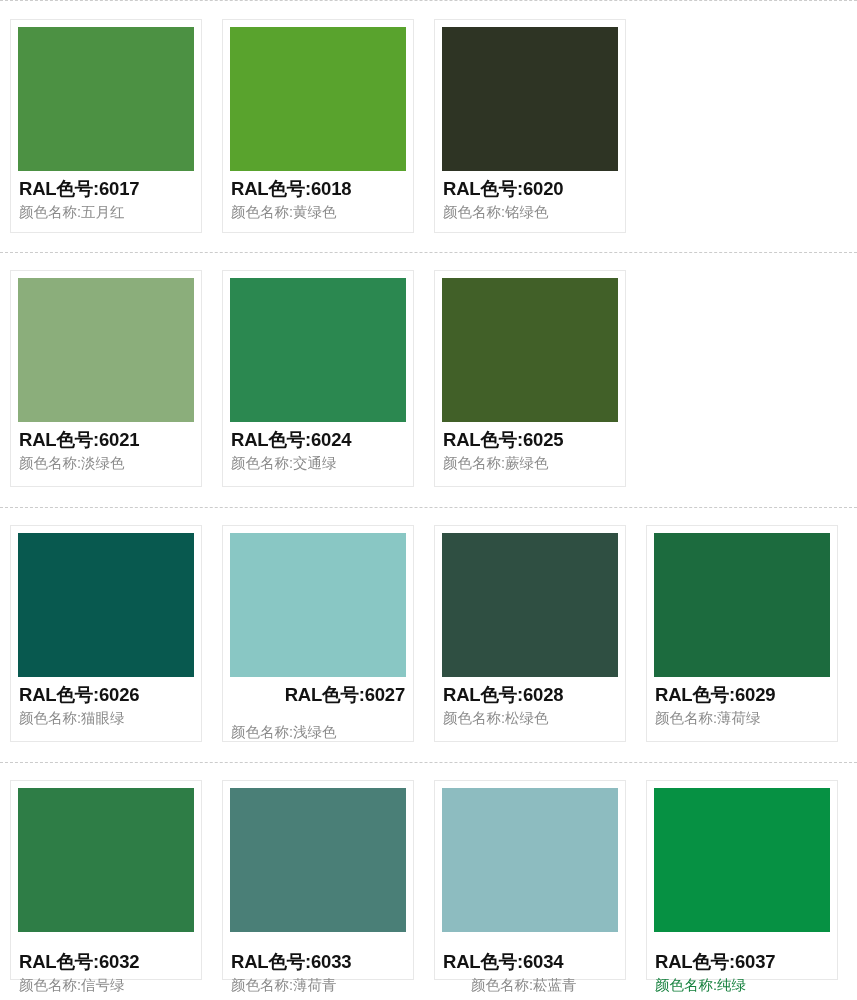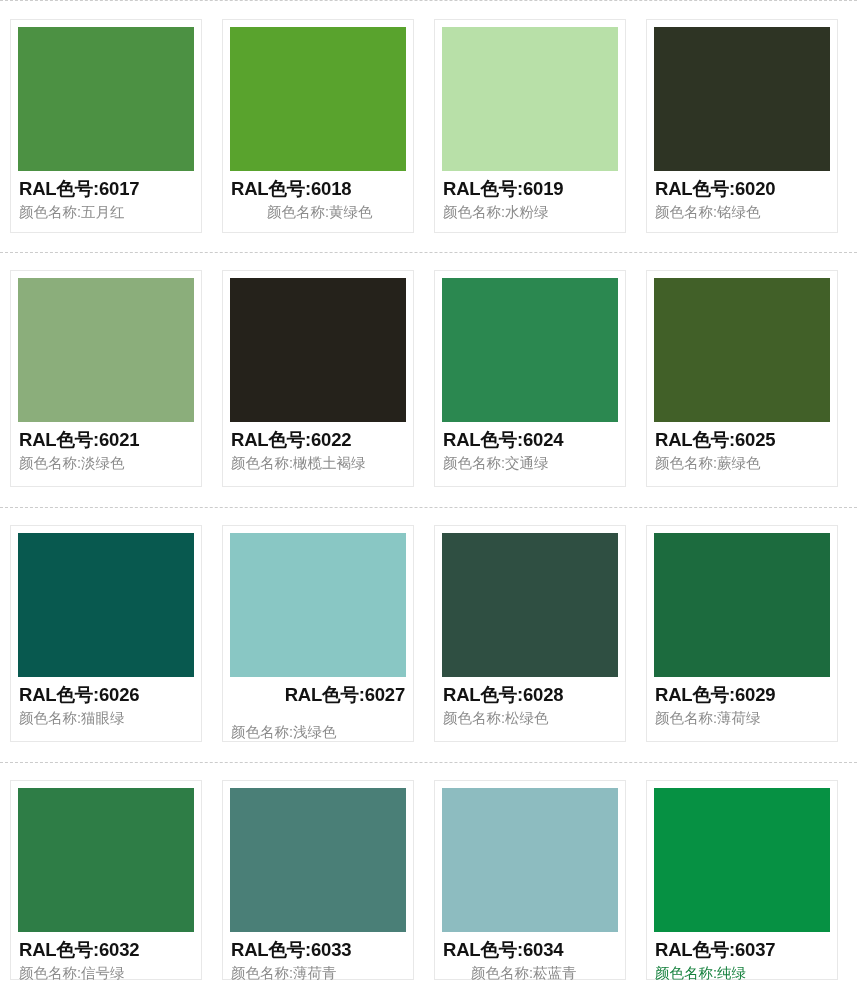--- a/index.html
+++ b/index.html
@@ -68,21 +68,21 @@
   .color-card-inner {
     margin: 18px 10px 20px 10px;
     border: 1px solid #e8e8e8;
     background: #ffffff;
     padding: 7px 7px 6px 7px;
     display: flex;
     flex-direction: column;
     height: calc(100% - 38px);
   }
   .row-0 .color-card-inner { margin-top: 19px; margin-bottom: 18px; }
-  .row-3 .color-card-inner { margin-bottom: 12px; }
+  .row-3 .color-card-inner { margin-bottom: 12px; gap: 12px; }
 
   .color-swatch {
     width: 100%;
     height: 144px;
     flex: 0 0 144px;
     display: block;
   }
 
   .card-text {
     padding: 7px 1px 0 1px;
@@ -123,30 +123,21 @@
             <div class="ral-code" style="color: rgb(18, 18, 18);">RAL色号:6017</div>
             <div class="color-name" style="color: rgb(138, 138, 138);">颜色名称:五月红</div>
           </div>
         </div>
       </div>
       <div class="color-card">
         <div class="color-card-inner" style="border-color: rgb(232, 232, 232);">
           <div class="color-swatch" style="background-color: rgb(89, 163, 45);"></div>
           <div class="card-text">
             <div class="ral-code" style="color: rgb(18, 18, 18);">RAL色号:6018</div>
-            <div class="color-name" style="color: rgb(138, 138, 138); margin-left: 36px;">颜色名称:黄绿色</div>
-          </div>
-        </div>
-      </div>
-      <div class="color-card">
-        <div class="color-card-inner" style="border-color: rgb(232, 232, 232);">
-          <div class="color-swatch" style="background-color: rgb(184, 224, 168);"></div>
-          <div class="card-text">
-            <div class="ral-code" style="color: rgb(18, 18, 18);">RAL色号:6019</div>
-            <div class="color-name" style="color: rgb(138, 138, 138);">颜色名称:水粉绿</div>
+            <div class="color-name" style="color: rgb(138, 138, 138);">颜色名称:黄绿色</div>
           </div>
         </div>
       </div>
       <div class="color-card">
         <div class="color-card-inner" style="border-color: rgb(232, 232, 232);">
           <div class="color-swatch" style="background-color: rgb(46, 52, 36);"></div>
           <div class="card-text">
             <div class="ral-code" style="color: rgb(18, 18, 18);">RAL色号:6020</div>
             <div class="color-name" style="color: rgb(138, 138, 138);">颜色名称:铭绿色</div>
           </div>
@@ -162,29 +153,20 @@
         <div class="color-card-inner" style="border-color: rgb(232, 232, 232);">
           <div class="color-swatch" style="background-color: rgb(139, 174, 123);"></div>
           <div class="card-text">
             <div class="ral-code" style="color: rgb(18, 18, 18);">RAL色号:6021</div>
             <div class="color-name" style="color: rgb(138, 138, 138);">颜色名称:淡绿色</div>
           </div>
         </div>
       </div>
       <div class="color-card">
         <div class="color-card-inner" style="border-color: rgb(232, 232, 232);">
-          <div class="color-swatch" style="background-color: rgb(37, 34, 27);"></div>
-          <div class="card-text">
-            <div class="ral-code" style="color: rgb(18, 18, 18);">RAL色号:6022</div>
-            <div class="color-name" style="color: rgb(138, 138, 138);">颜色名称:橄榄土褐绿</div>
-          </div>
-        </div>
-      </div>
-      <div class="color-card">
-        <div class="color-card-inner" style="border-color: rgb(232, 232, 232);">
           <div class="color-swatch" style="background-color: rgb(43, 136, 80);"></div>
           <div class="card-text">
             <div class="ral-code" style="color: rgb(18, 18, 18);">RAL色号:6024</div>
             <div class="color-name" style="color: rgb(138, 138, 138);">颜色名称:交通绿</div>
           </div>
         </div>
       </div>
       <div class="color-card">
         <div class="color-card-inner" style="border-color: rgb(232, 232, 232);">
           <div class="color-swatch" style="background-color: rgb(65, 96, 40);"></div>

